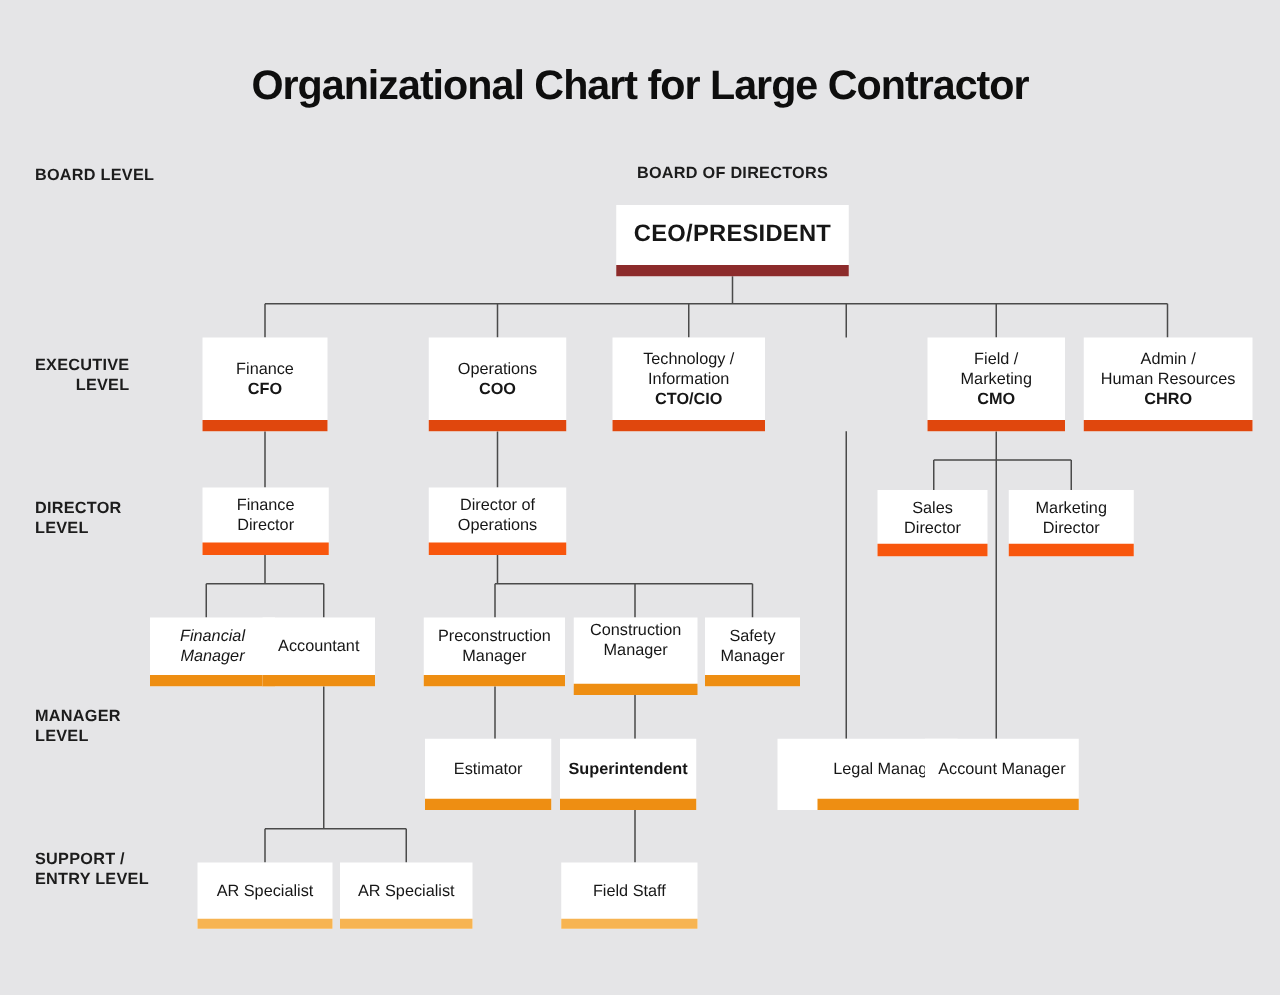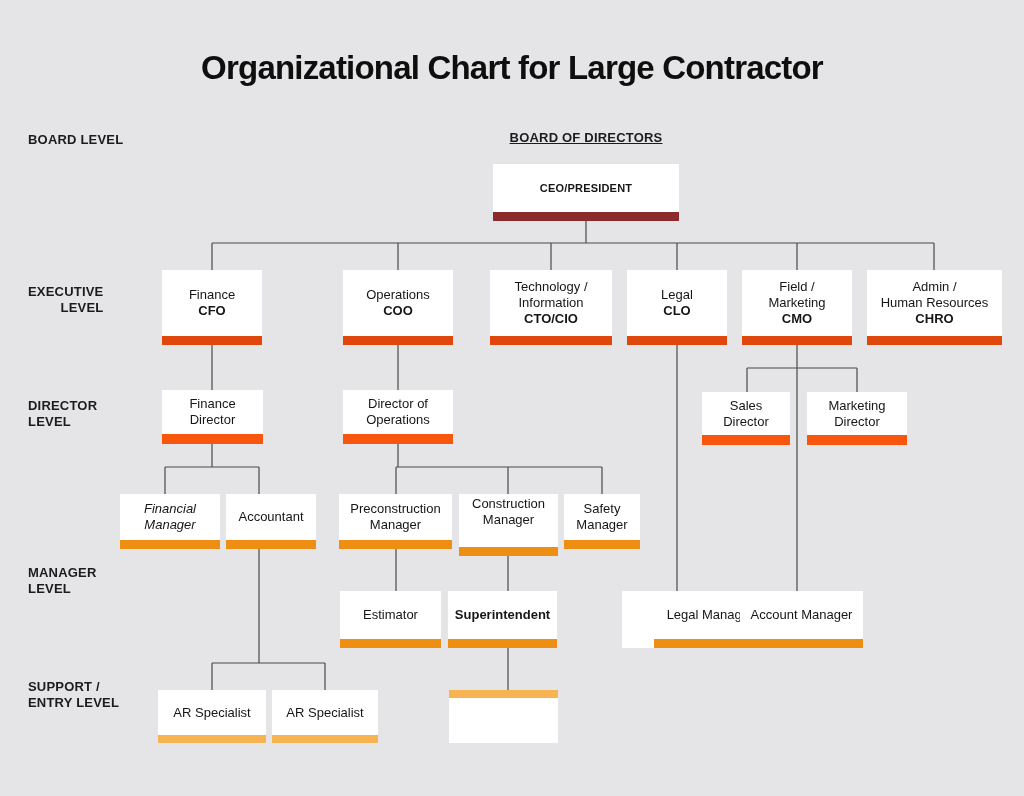--- a/index.html
+++ b/index.html
@@ -4,31 +4,31 @@
 <style>
   html,body{margin:0;padding:0;}
   body{font-family:"Liberation Sans","DejaVu Sans",sans-serif;background:#e5e5e7;}
   #canvas{position:relative;width:1024px;height:796px;background:#e5e5e7;overflow:hidden;}
   .title{position:absolute;top:49px;left:0;width:1024px;text-align:center;
          font-size:33px;line-height:38px;font-weight:bold;letter-spacing:-0.8px;color:#0e0e0e;}
   .lvl{position:absolute;left:28px;font-size:13px;line-height:16px;font-weight:bold;
        color:#1c1c1c;letter-spacing:0.2px;}
   .lvl span{display:block;}
   .bod-label{position:absolute;left:493px;top:130px;width:186px;text-align:center;
-       font-size:13px;font-weight:bold;color:#1c1c1c;letter-spacing:0.2px;text-decoration:underline;}
+       font-size:13px;font-weight:bold;color:#1c1c1c;letter-spacing:0.2px;}
   svg.wires{position:absolute;left:0;top:0;z-index:1;}
   .node{position:absolute;background:#ffffff;display:flex;flex-direction:column;z-index:2;}
   .nt{flex:1;display:flex;flex-direction:column;align-items:center;justify-content:center;
       text-align:center;font-size:13px;line-height:16px;color:#161616;padding:2px;}
   .nt span{display:block;}
   .nt .b{font-weight:bold;}
   .bar{height:9px;flex:0 0 auto;}
   .bar10{height:10px;}
   .bar8{height:8px;}
-  .ceo-text{font-weight:bold;letter-spacing:0.2px;font-size:11px;}
+  .ceo-text{font-weight:bold;letter-spacing:0.2px;font-size:19px;}
 </style>
 </head>
 <body>
 
 <div id="canvas" style="background: rgb(229, 229, 231);">
 
   <div class="title">Organizational Chart for Large Contractor</div>
 
   <div class="lvl" style="top:132px;">
     <span>BOARD LEVEL</span>
@@ -95,27 +95,20 @@
     <div class="bar" style="background: rgb(224, 71, 13);"></div>
   </div>
   <div class="node" style="left:490px;top:270px;width:122px;height:75px;">
     <div class="nt">
       <span>Technology /</span>
       <span>Information</span>
       <span class="b">CTO/CIO</span>
     </div>
     <div class="bar" style="background: rgb(224, 71, 13);"></div>
   </div>
-  <div class="node" style="left:627px;top:270px;width:100px;height:75px;">
-    <div class="nt">
-      <span>Legal</span>
-      <span class="b">CLO</span>
-    </div>
-    <div class="bar" style="background: rgb(224, 71, 13);"></div>
-  </div>
   <div class="node" style="left:742px;top:270px;width:110px;height:75px;">
     <div class="nt">
       <span>Field /</span>
       <span>Marketing</span>
       <span class="b">CMO</span>
     </div>
     <div class="bar" style="background: rgb(224, 71, 13);"></div>
   </div>
   <div class="node" style="left:867px;top:270px;width:135px;height:75px;">
     <div class="nt">
@@ -155,21 +148,21 @@
     <div class="bar bar10" style="background: rgb(248, 86, 13);"></div>
   </div>
 
   <div class="node" style="left:120px;top:494px;width:100px;height:55px;font-style:italic;">
     <div class="nt">
       <span>Financial</span>
       <span>Manager</span>
     </div>
     <div class="bar" style="background: rgb(238, 142, 18);"></div>
   </div>
-  <div class="node" style="left:226px;top:494px;width:90px;height:55px;">
+  <div class="node" style="left:210px;top:494px;width:90px;height:55px;">
     <div class="nt">
         <span>Accountant</span>
       </div>
     <div class="bar" style="background: rgb(238, 142, 18);"></div>
   </div>
   <div class="node" style="left:339px;top:494px;width:113px;height:55px;">
     <div class="nt">
       <span>Preconstruction</span>
       <span>Manager</span>
     </div>
@@ -221,16 +214,19 @@
       </div>
     <div class="bar bar8" style="background: rgb(247, 180, 82);"></div>
   </div>
   <div class="node" style="left:272px;top:690px;width:106px;height:53px;">
     <div class="nt">
         <span>AR Specialist</span>
       </div>
     <div class="bar bar8" style="background: rgb(247, 180, 82);"></div>
   </div>
   <div class="node" style="left:449px;top:690px;width:109px;height:53px;">
+    <div class="nt">
+        <span>Field Staff</span>
+      </div>
     <div class="bar bar8" style="background: rgb(247, 180, 82);"></div>
   </div>
 
 </div>
 
 </body></html>

